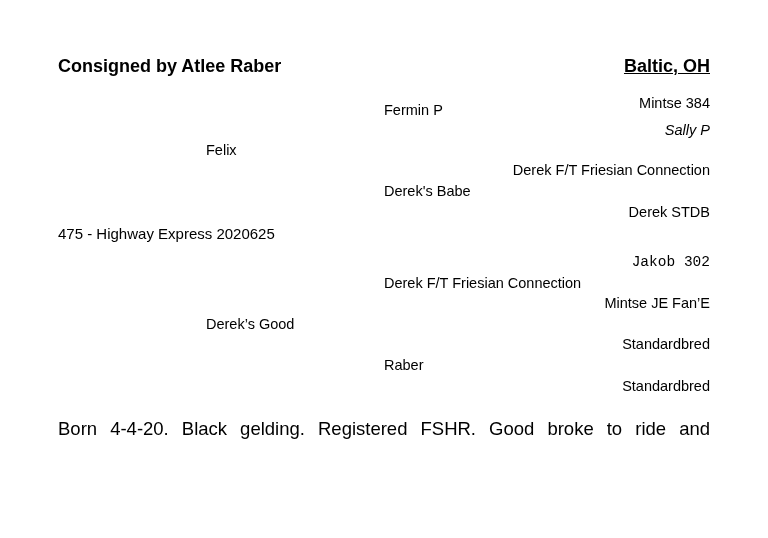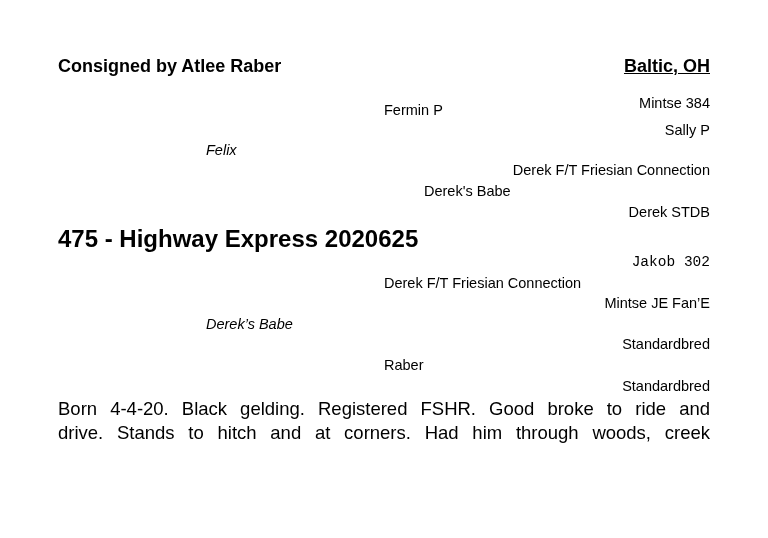--- a/index.html
+++ b/index.html
@@ -30,65 +30,64 @@
     right: 58px; top: 44px;
     font-size: 18px; font-weight: bold;
     text-align: right;
     text-decoration: underline;
   }
   .ped {
     font-size: 14.5px;
     line-height: 17px;
     text-align: center;
   }
-  .col1 { left: 206px; font-style: italic; }
+  .col1 { left: 206px; }
   .col2 { left: 384px; }
   .col3r { right: 58px; text-align: right; }
   .title {
     left: 58px; top: 213px;
-    font-size: 24px; font-weight: bold;
+    font-size: 15px; font-weight: normal;
   }
   .desc {
     position: absolute;
     left: 58px; top: 385px;
     width: 652px;
     font-size: 18.5px;
     line-height: 24px;
     text-align: justify;
   }
-  .desc-line { display: block; white-space: nowrap; }
+  .desc-line { display: block; white-space: nowrap; margin-top: 20px; }
   .desc-line.just {
     text-align: justify;
     text-align-last: justify;
   }
 </style>
 </head>
 <body>
 
 <div class="page">
 
   <div class="abs consignor">Consigned by Atlee Raber</div>
   <div class="abs location">Baltic, OH</div>
 
   <div class="abs ped col3r" style="top:67px;margin-top:16px;">Mintse 384</div>
   <div class="abs ped col2" style="top:90px;">Fermin P</div>
-  <div class="abs ped col3r" style="top:110px;">Sally P</div>
+  <div class="abs ped col3r" style="top:110px;font-style:italic;">Sally P</div>
   <div class="abs ped col1" style="top:130px;">Felix</div>
   <div class="abs ped col3r" style="top:150px;">Derek F/T Friesian Connection</div>
-  <div class="abs ped col2" style="top:171px;margin-left:40px;">Derek's Babe</div>
+  <div class="abs ped col2" style="top:171px;">Derek's Babe</div>
   <div class="abs ped col3r" style="top:192px;">Derek STDB</div>
 
   <div class="abs title">475 - Highway Express 2020625</div>
 
   <div class="abs ped col3r" style="top:242px;font-family:Liberation Mono, monospace;">Jakob 302</div>
   <div class="abs ped col2" style="top:263px;">Derek F/T Friesian Connection</div>
   <div class="abs ped col3r" style="top:283px;">Mintse JE Fan’E</div>
-  <div class="abs ped col1" style="top:304px;">Derek’s Babe</div>
+  <div class="abs ped col1" style="top:304px;">Derek’s Good</div>
   <div class="abs ped col3r" style="top:324px;">Standardbred</div>
   <div class="abs ped col2" style="top:345px;">Raber</div>
   <div class="abs ped col3r" style="top:366px;">Standardbred</div>
 
   <div class="desc">
     <span class="desc-line just">Born 4-4-20. Black gelding. Registered FSHR. Good broke to ride and</span>
-    <span class="desc-line just">drive. Stands to hitch and at corners. Had him through woods, creek</span>
   </div>
 
 </div>
 
 </body></html>

